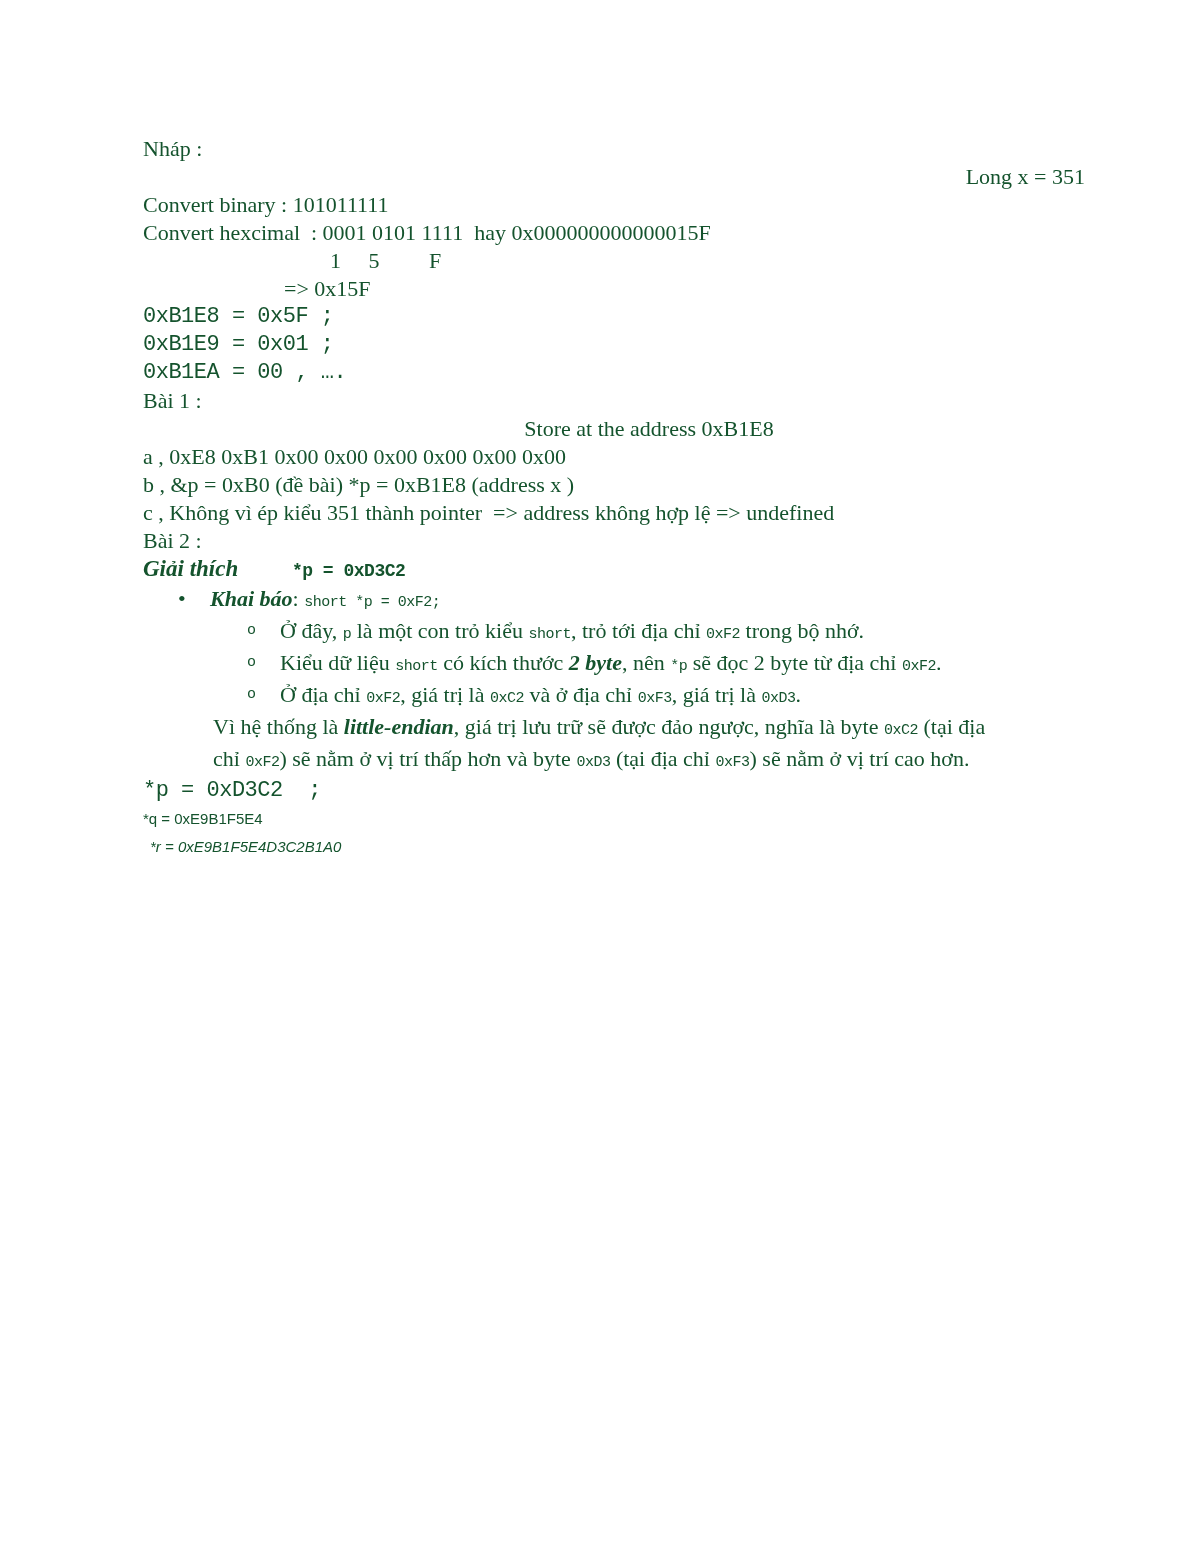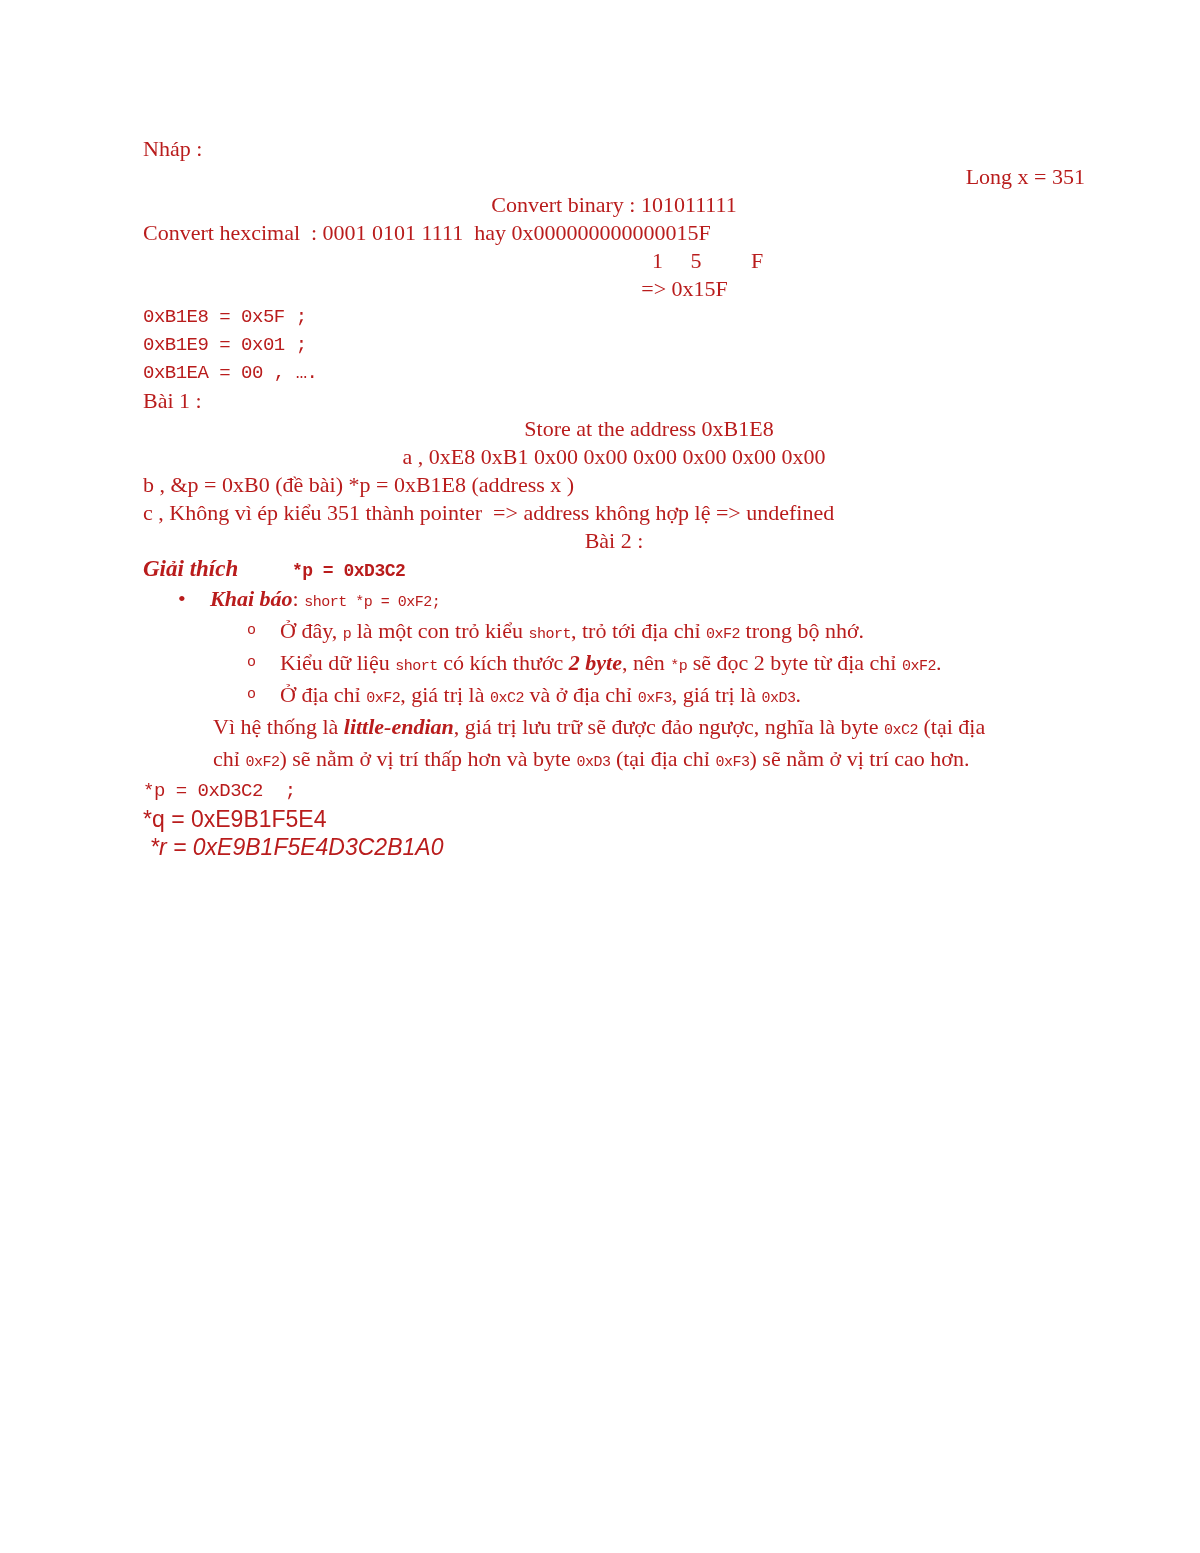--- a/index.html
+++ b/index.html
@@ -3,48 +3,48 @@
 <meta charset="utf-8">
 <style>
   html,body{margin:0;padding:0;background:#ffffff;}
   .page{
     position:relative;
     width:1200px;
     height:1553px;
     box-sizing:border-box;
     padding:135px 115px 0 143px;
     background:#ffffff;
-    color:#b91c1c;
+    color:#14532d;
     font-family:"Liberation Serif", serif;
     font-size:22px;
     line-height:28px;
   }
   .page p, .page div.row{margin:0;}
   .ln{margin-top:15px;text-align:right;}
   .mt0{margin-top:0;}
-  .mt14{margin-top:14px;text-align:center;}
+  .mt14{margin-top:14px;}
   .mt15{margin-top:15px;}
   .mt16{margin-top:16px;text-align:center;}
   .mt19{margin-top:19px;font-style:italic;}
   .mt22{margin-top:22px;}
   .mt25{margin-top:25px;}
   .mt27{margin-top:27px;}
   .mt28{margin-top:28px;}
   .mt58{margin-top:58px;}
   .mt96{margin-top:96px;}
   .mt3{margin-top:3px;}
   .mt1{margin-top:1px;}
 
   .ind-store{padding-left:70px;}
   .ind-digits{padding-left:187px;}
   .ind-arrow{padding-left:141px;}
   .ind-para{padding-left:70px;}
 
-  .mono-line{font-family:"Liberation Mono", monospace;font-size:19px;letter-spacing:-0.5px;}
-  .sans-line{font-family:"Liberation Sans", sans-serif;font-size:23px;}
+  .mono-line{font-family:"Liberation Mono", monospace;font-size:22px;letter-spacing:-0.5px;}
+  .sans-line{font-family:"Liberation Sans", sans-serif;font-size:15px;}
   .ind-r{padding-left:7px;}
 
   .heading{font-weight:bold;font-size:23px;}
 
   .bullet-row{display:flex;padding-left:35px;}
   .bullet-marker{flex:none;width:32px;}
   .sub-row{display:flex;padding-left:104px;}
   .sub-marker{flex:none;width:33px;font-family:"Liberation Mono", monospace;font-size:15px;}
 
   .sg-n{}

